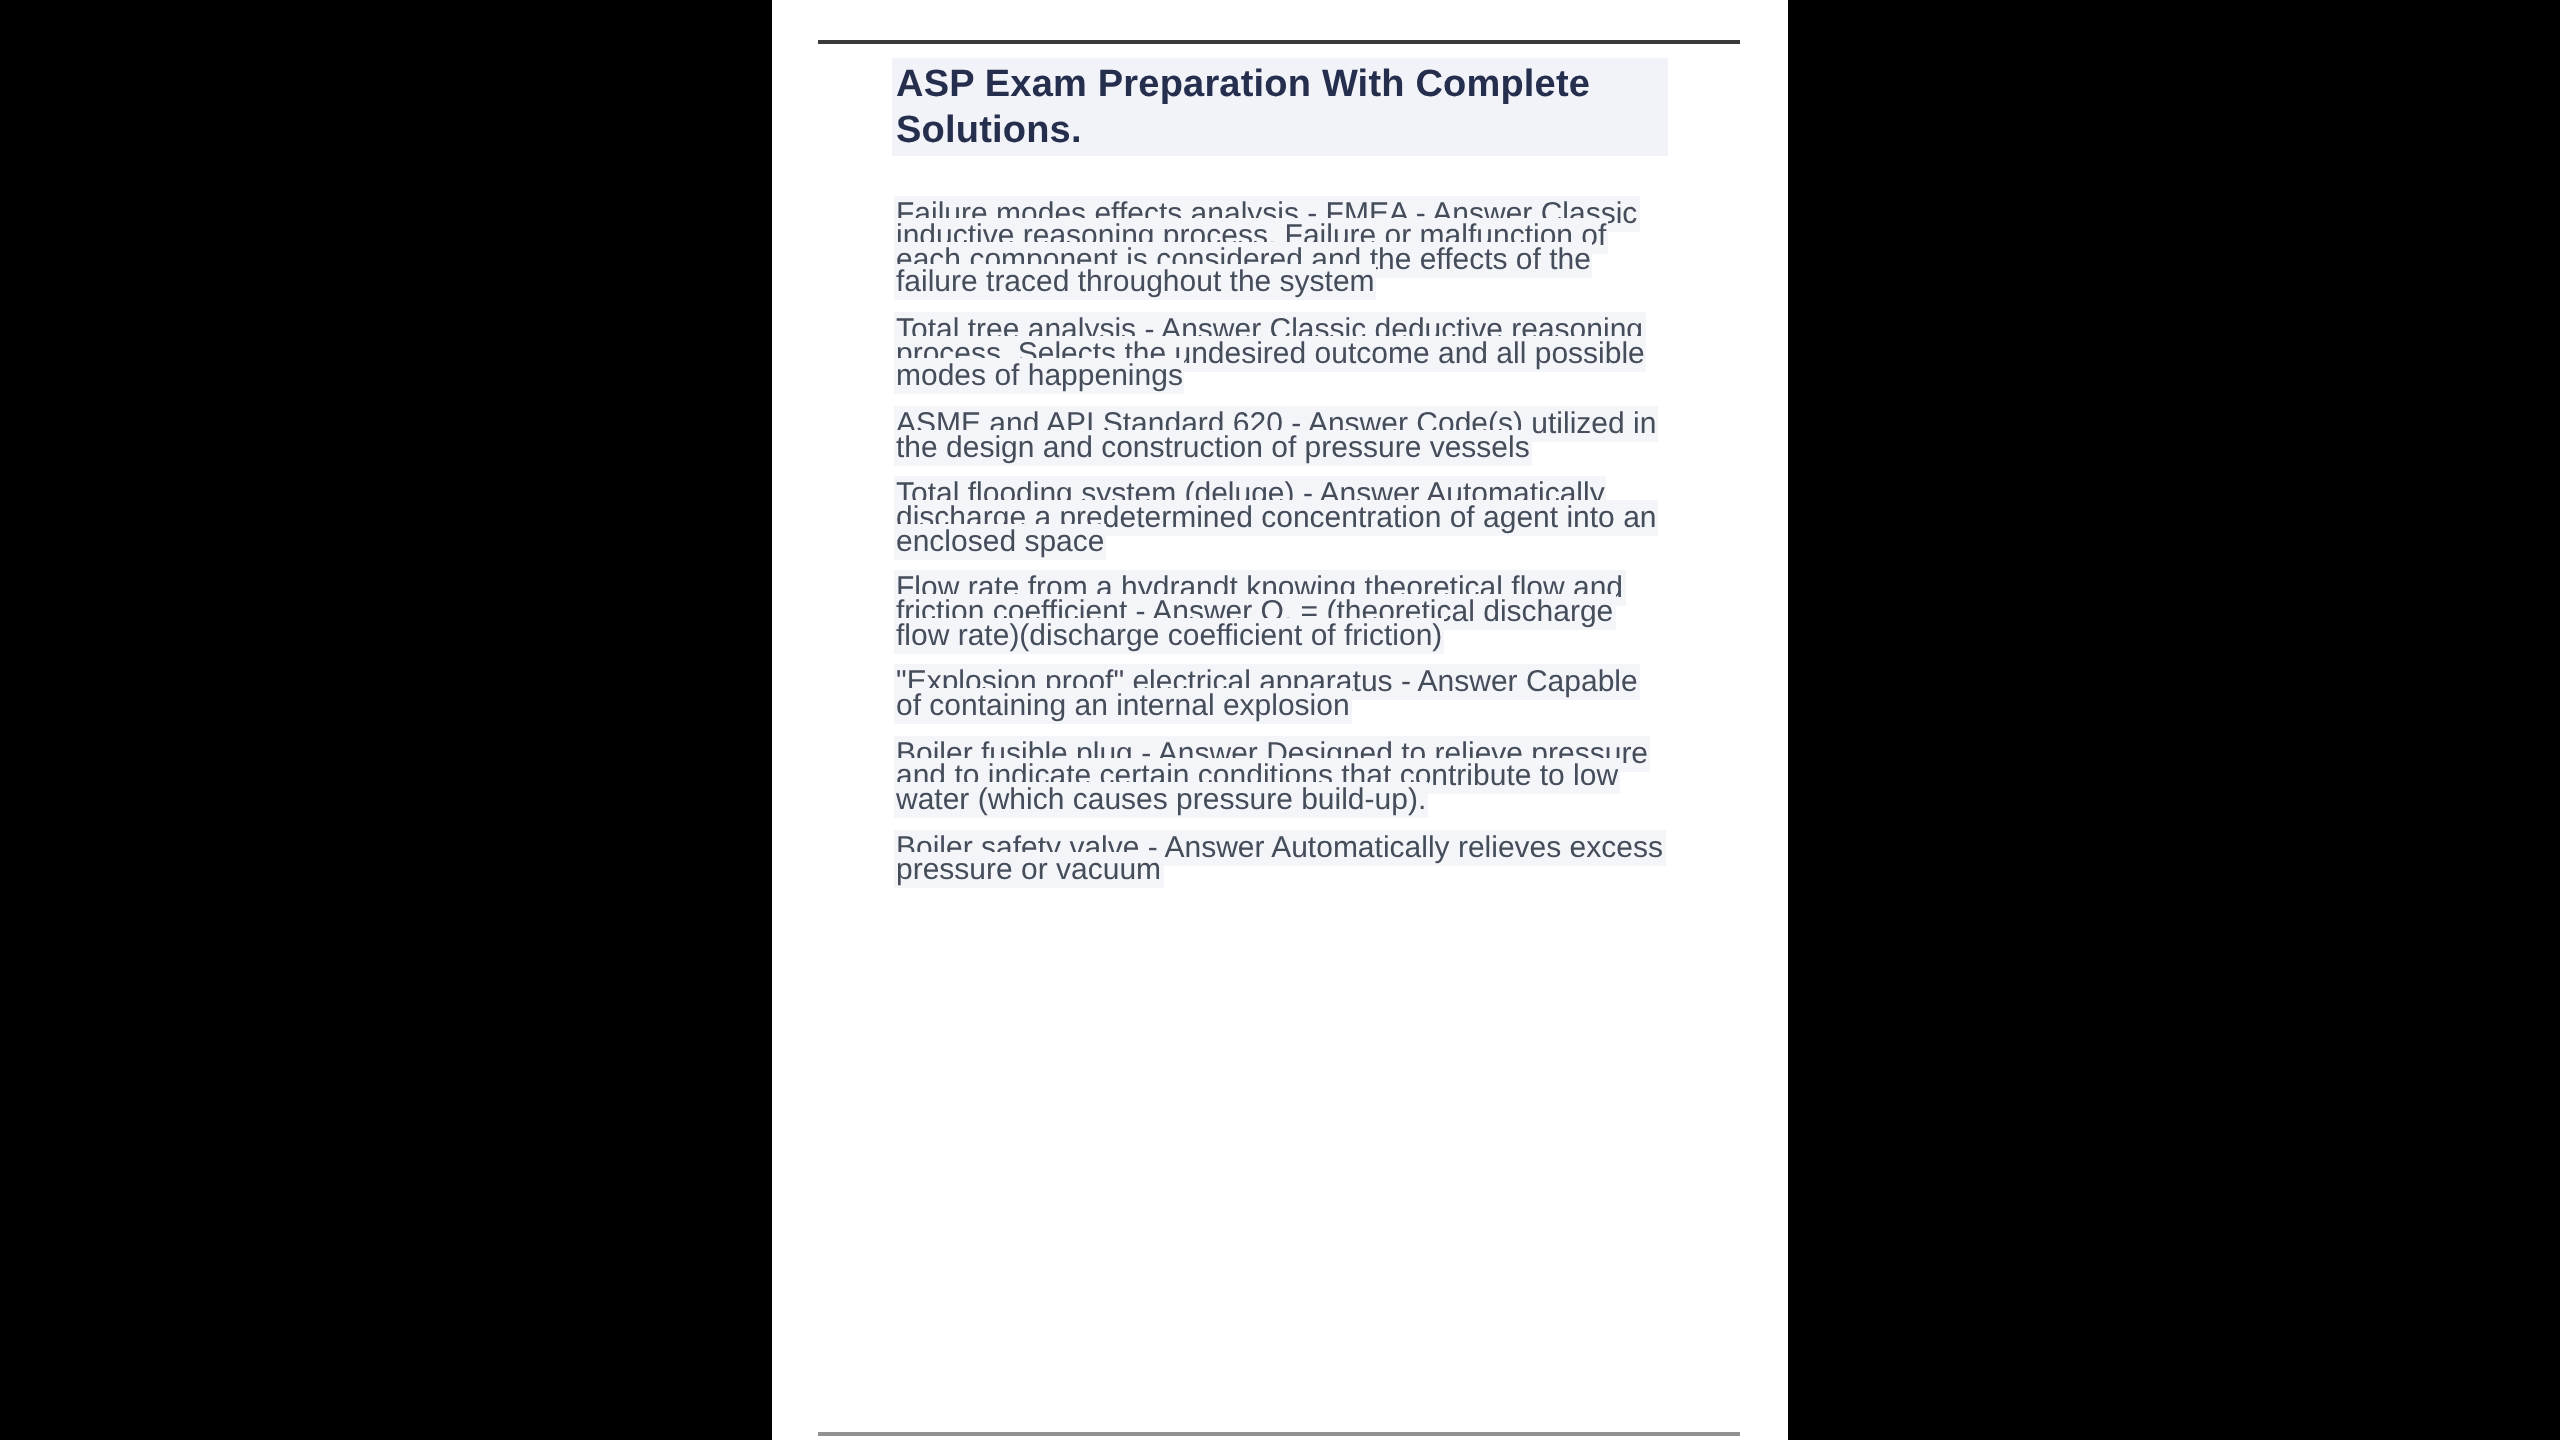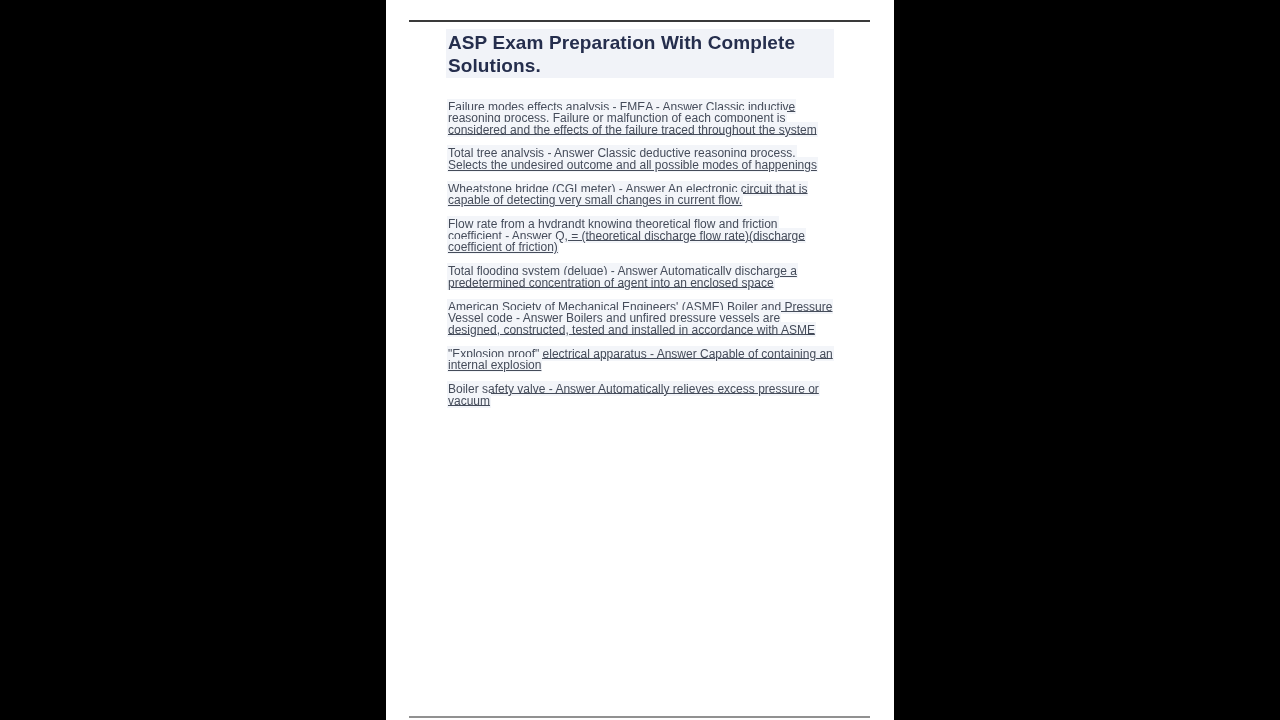--- a/index.html
+++ b/index.html
@@ -55,44 +55,43 @@
     letter-spacing: 0.1px;
   }
   .doc-body {
     position: absolute;
     left: 61px;
     top: 101px;
     width: 386px;
   }
   .para {
     margin: 0 0 12.2px 0;
-    font-size: 12px;
+    font-size: 15px;
     line-height: 11.6px;
     color: var(--body-text, #454c5a);
-    text-decoration: underline;
   }
   .para .hl {
     background: var(--body-highlight, #f3f5f9);
     box-decoration-break: clone;
     -webkit-box-decoration-break: clone;
     padding: 0.5px 1px;
   }
 </style>
 </head>
 <body>
 
 <div class="stage">
   <div class="page">
     <div class="rule top"></div>
     <h1 class="doc-title">ASP Exam Preparation With Complete Solutions.</h1>
     <div class="doc-body">
         <p class="para"><span class="hl">Failure modes effects analysis - FMEA - Answer Classic inductive reasoning process. Failure or malfunction of each component is considered and the effects of the failure traced throughout the system</span></p>
         <p class="para"><span class="hl">Total tree analysis - Answer Classic deductive reasoning process. Selects the undesired outcome and all possible modes of happenings</span></p>
-        <p class="para"><span class="hl">Wheatstone bridge (CGI meter) - Answer An electronic circuit that is capable of detecting very small changes in current flow.</span></p>
+        <p class="para"><span class="hl">ASME and API Standard 620 - Answer Code(s) utilized in the design and construction of pressure vessels</span></p>
+        <p class="para"><span class="hl">Total flooding system (deluge) - Answer Automatically discharge a predetermined concentration of agent into an enclosed space</span></p>
         <p class="para"><span class="hl">Flow rate from a hydrandt knowing theoretical flow and friction coefficient - Answer Q, = (theoretical discharge flow rate)(discharge coefficient of friction)</span></p>
-        <p class="para"><span class="hl">Total flooding system (deluge) - Answer Automatically discharge a predetermined concentration of agent into an enclosed space</span></p>
-        <p class="para"><span class="hl">American Society of Mechanical Engineers' (ASME) Boiler and Pressure Vessel code - Answer Boilers and unfired pressure vessels are designed, constructed, tested and installed in accordance with ASME</span></p>
         <p class="para"><span class="hl">"Explosion proof" electrical apparatus - Answer Capable of containing an internal explosion</span></p>
+        <p class="para"><span class="hl">Boiler fusible plug - Answer Designed to relieve pressure and to indicate certain conditions that contribute to low water (which causes pressure build-up).</span></p>
         <p class="para"><span class="hl">Boiler safety valve - Answer Automatically relieves excess pressure or vacuum</span></p>
       </div>
     <div class="rule bottom"></div>
   </div>
 </div>
 
 </body></html>

